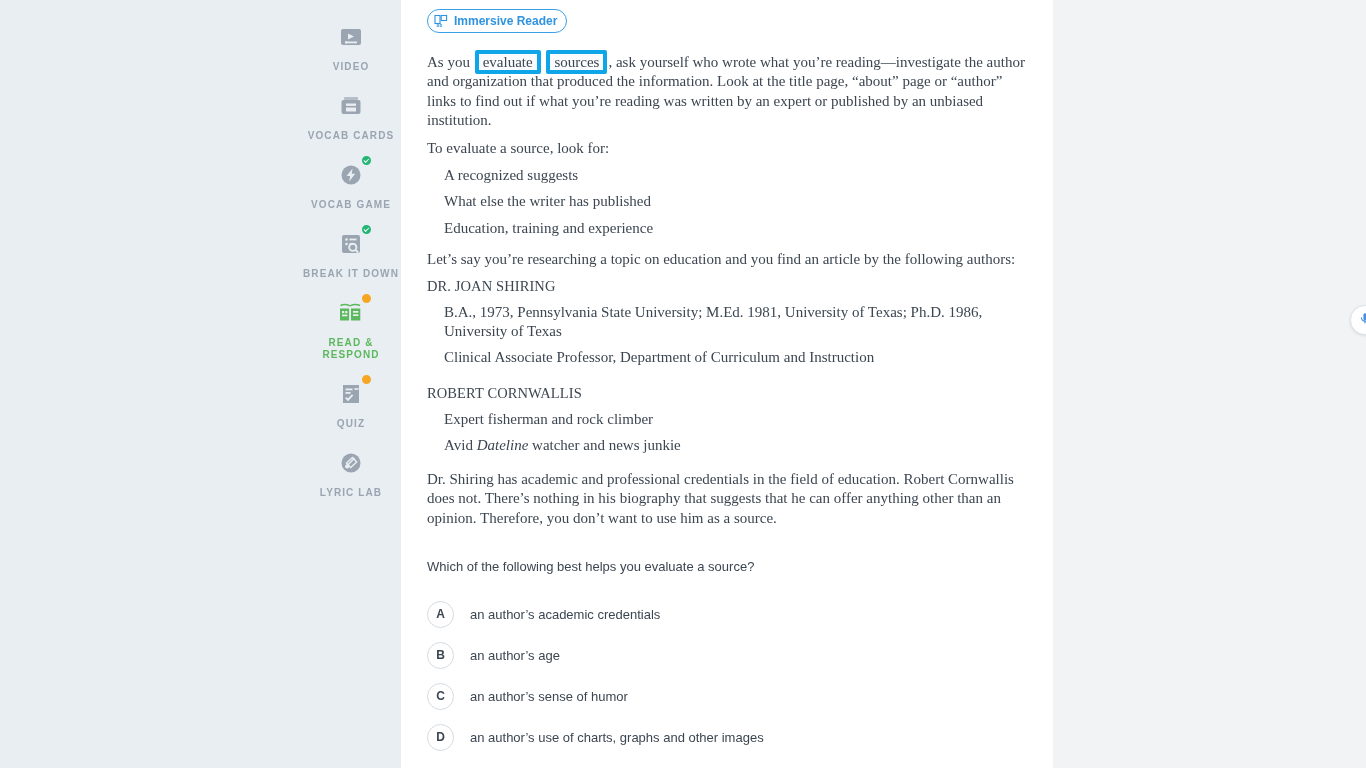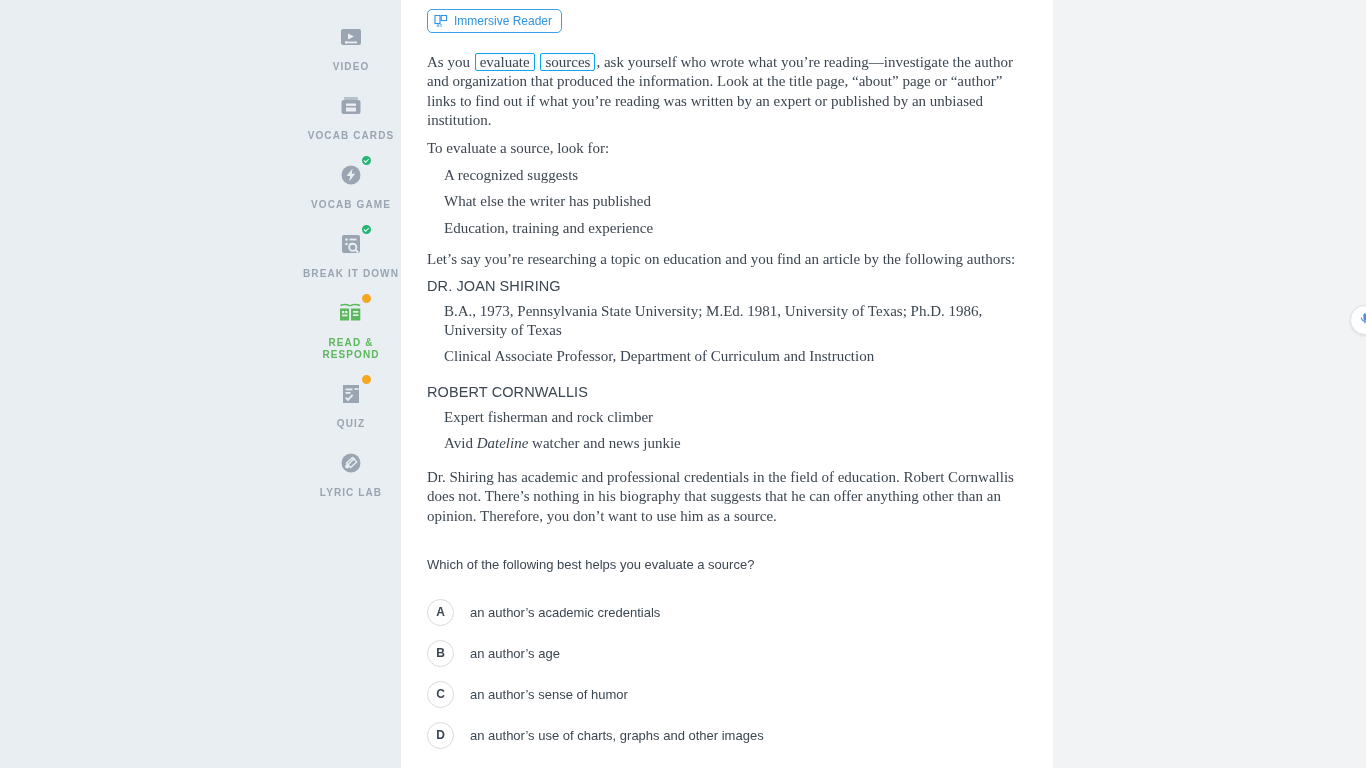--- a/index.html
+++ b/index.html
@@ -73,51 +73,51 @@
     background: #ffffff;
     position: relative;
     flex: 0 0 652px;
     padding: 0 26px;
   }
   .page-bg-right { flex: 1 1 auto; background: #f1f3f5; height: 768px; }
 
   .reader-btn {
     display: inline-flex; align-items: center; gap: 6px;
     border: 1px solid #3aa0e8;
-    border-radius: 5px;
+    border-radius: 12px;
     background: #fff;
     color: #2f93e0;
     font-size: 12px;
-    font-weight: normal;
+    font-weight: bold;
     padding: 4px 9px 4px 6px;
     margin-top: 9px;
     cursor: pointer;
     line-height: 1;
   }
   .reader-btn svg { display: block; }
 
   .article { margin-top: 20px; }
   .article p, .article .ind {
     font-family: "Liberation Serif", serif;
     font-size: 15px;
     line-height: 19.4px;
     color: #3c4651;
   }
   .article p { margin-bottom: 8px; }
   .article .ind { margin-left: 17px; margin-bottom: 7px; }
   .article .authorname {
-    font-family: Liberation Sans, sans-serif;
+    font-family: Liberation Serif, serif;
     font-size: 14.5px;
     color: #3c4651;
     margin-bottom: 8px;
     letter-spacing: 0.1px;
   }
   .vocab {
     background: #fafbfc;
-    border: 1px solid #0ea5e9;
+    border: 4px solid #0ea5e9;
     border-radius: 2px;
     padding: 0 4px;
     margin: 0 1px;
     cursor: pointer;
   }
   .ital { font-style: italic; }
 
   .q-block { margin-top: 30px; }
   .question {
     font-family: "Liberation Sans", sans-serif;

